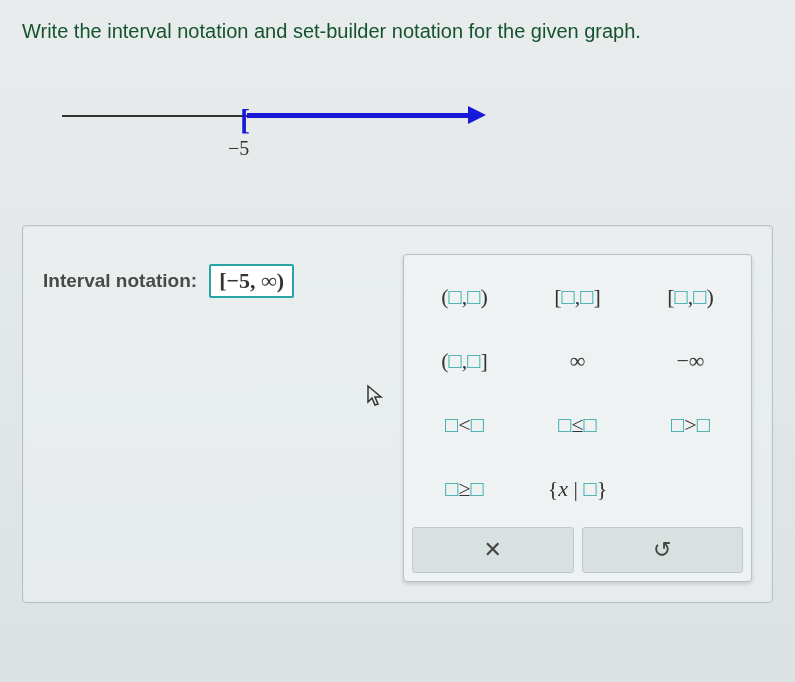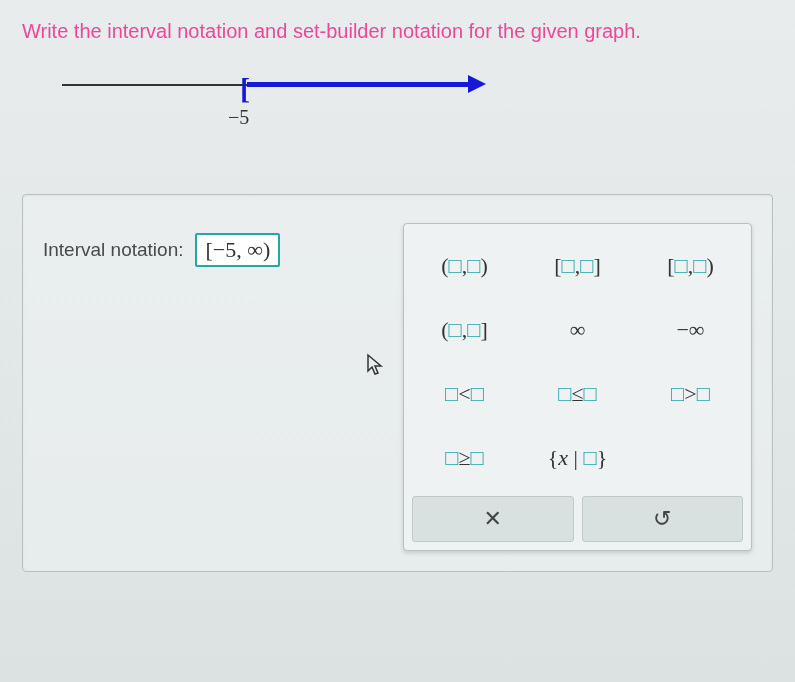--- a/index.html
+++ b/index.html
@@ -11,22 +11,22 @@
       width: 795px;
       height: 682px;
       background: linear-gradient(to bottom, #e8ecec 0%, #dce2e2 100%);
       font-family: Arial, sans-serif;
       color: #333;
       padding: 20px 22px;
       position: relative;
     }
     .question-text {
       font-size: 20px;
-      color: #ec4899;
-      margin-bottom: 21px;
+      color: #14532d;
+      margin-bottom: 52px;
     }
     .number-line-container {
       position: relative;
       width: 430px;
       height: 80px;
       margin-left: 40px;
       margin-bottom: 50px;
     }
     .number-line-axis {
       position: absolute;
@@ -83,20 +83,21 @@
     }
     .inputs-column {
       flex: 0 0 340px;
       padding-top: 10px;
     }
     .input-row {
       display: flex;
       align-items: center;
       margin-bottom: 34px;
       gap: 12px;
+      font-weight: bold;
     }
     .input-label {
       font-size: 19px;
       color: #4a4a4a;
     }
     .answer-box {
       border: 2px solid #2aa5a5;
       background: #fff;
       padding: 2px 8px;
       font-size: 22px;

